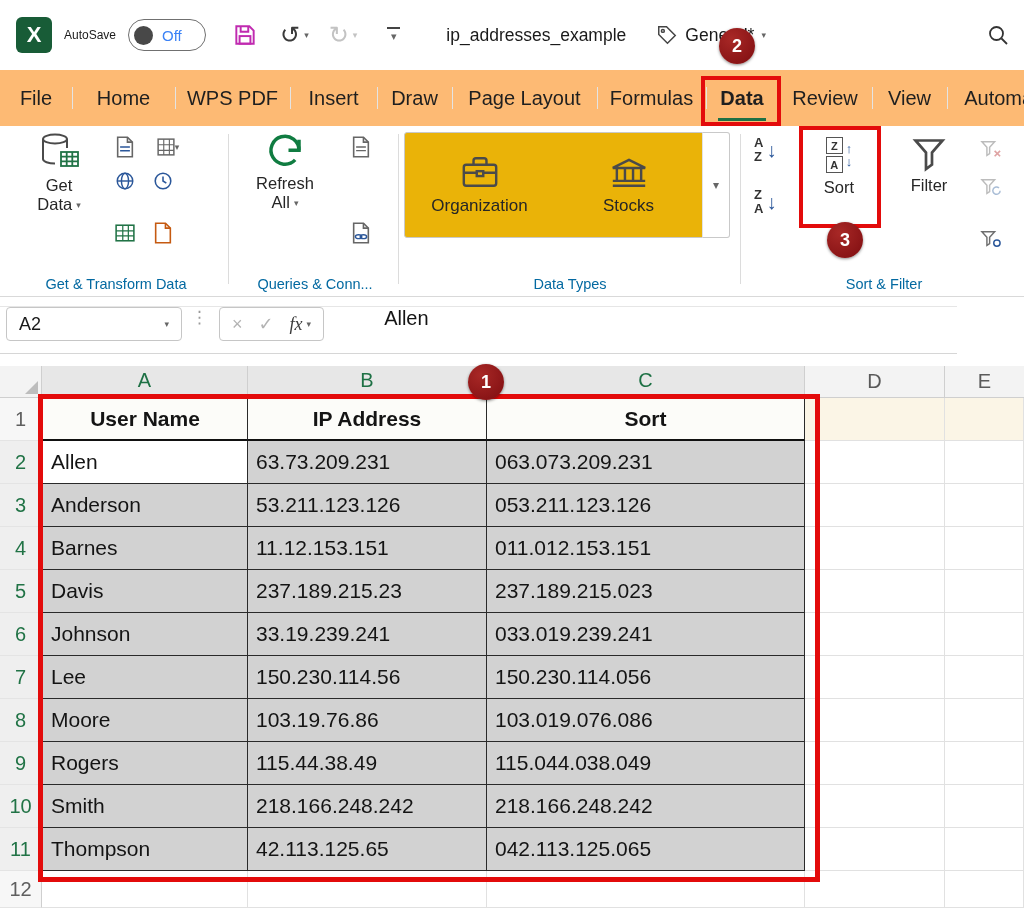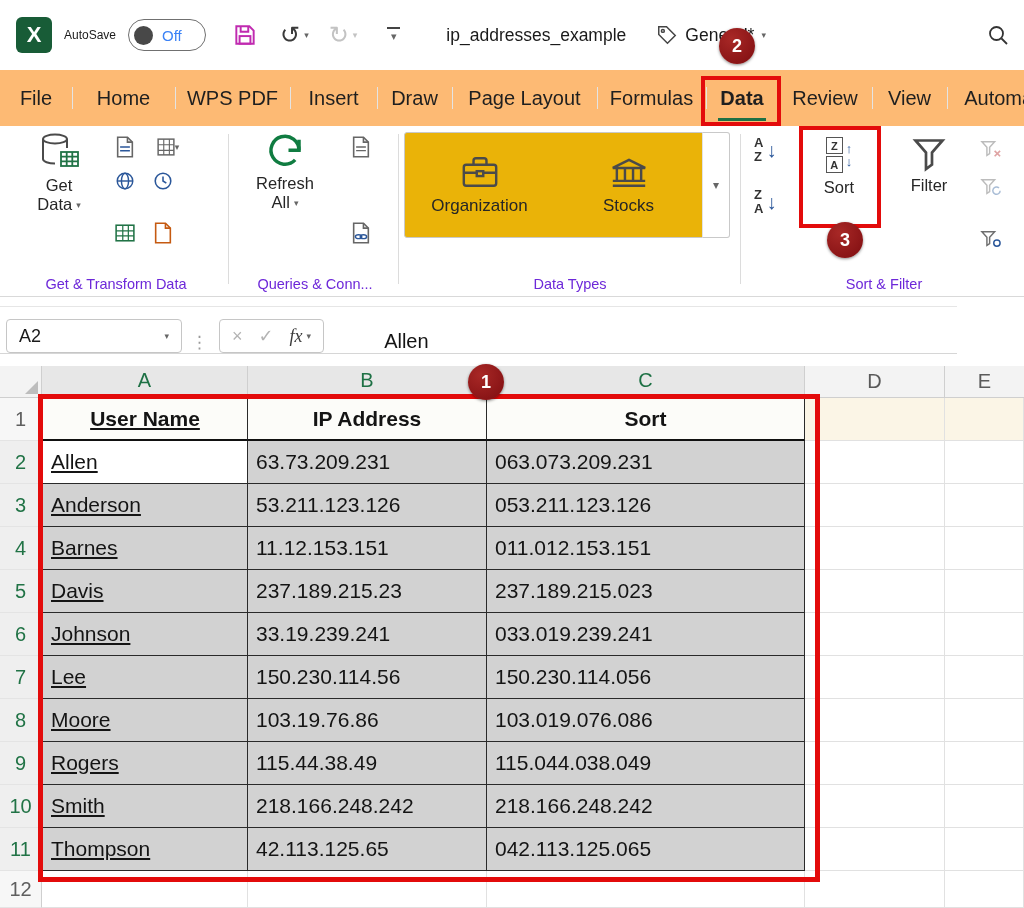--- a/index.html
+++ b/index.html
@@ -30,40 +30,40 @@
   .tab:not(:first-child)::before{content:"";position:absolute;left:0;top:17px;height:22px;width:1px;background:#e4e4e4;}
   .tab.active{font-weight:700;}
   .tab.active::after{content:"";position:absolute;left:12px;right:12px;bottom:5px;height:3px;background:#1E7145;}
   .t1{width:72px}.t2{width:103px}.t3{width:115px}.t4{width:87px}.t5{width:75px}.t6{width:145px}
   .t7{width:109px}.t8{width:72px}.t9{width:94px}.t10{width:75px}.t11{width:120px}
 
   
   .ribbon{position:absolute;top:126px;left:0;width:1024px;height:170px;background:#fff;border-bottom:1px solid #d9d9d9;}
   .rgroup{position:absolute;top:0;height:169px;}
   .rdivider{position:absolute;top:8px;height:150px;width:1px;background:#dcdcdc;}
-  .rlabel{position:absolute;bottom:3px;left:0;right:0;text-align:center;font-size:14.5px;color:#6d28d9;white-space:nowrap;}
+  .rlabel{position:absolute;bottom:3px;left:0;right:0;text-align:center;font-size:14.5px;color:#0369a1;white-space:nowrap;}
   .bigbtn{position:absolute;display:flex;flex-direction:column;align-items:center;font-size:16.5px;color:#262626;}
   .bigbtn .l2{display:flex;align-items:center;gap:4px;}
   .smallicon{position:absolute;width:26px;height:26px;display:flex;align-items:center;justify-content:center;}
   .gallery{position:absolute;left:2px;top:6px;width:298px;height:104px;border:1px solid #c9c9c9;border-radius:3px 0 0 3px;display:flex;background:#eab308;}
   .gitem{width:50%;display:flex;flex-direction:column;align-items:center;justify-content:center;gap:7px;font-size:17px;color:#262626;}
   .gmore{position:absolute;left:300px;top:6px;width:26px;height:104px;border:1px solid #c9c9c9;border-left:1px solid #e2e2e2;
          border-radius:0 3px 3px 0;display:flex;align-items:center;justify-content:center;color:#555;background:#fff;}
   .azicon{position:absolute;display:flex;align-items:center;gap:3px;}
   .azcol{display:flex;flex-direction:column;line-height:1.05;font-size:13px;font-weight:700;color:#333;}
   .azarr{color:#2B579A;font-size:20px;line-height:1;}
   .sorticon{display:flex;align-items:center;gap:3px;height:46px;}
   .sortboxes{display:flex;flex-direction:column;gap:2px;}
   .sortbox{width:17px;height:17px;border:1.5px solid #555;box-sizing:border-box;display:flex;align-items:center;justify-content:center;
            font-size:11px;font-weight:700;color:#333;background:#fff;}
   .sortarrows{display:flex;flex-direction:column;line-height:1;color:#2B579A;font-size:13px;}
 
   
   .fbar{position:absolute;top:306px;left:0;width:957px;height:46px;border-top:1px solid #e6e6e6;border-bottom:1px solid #d6d6d6;
-        display:flex;align-items:flex-end;background:#fff;}
+        display:flex;align-items:flex-start;background:#fff;}
   .namebox{margin-left:6px;width:176px;height:34px;border:1px solid #c6c6c6;border-radius:4px;display:flex;align-items:center;
            font-size:18px;color:#1a1a1a;padding:0 12px;box-sizing:border-box;}
   .namebox .sp{flex:1;}
   .dots{margin-left:9px;color:#9a9a9a;font-size:17px;}
   .fbtns{margin-left:11px;height:34px;border:1px solid #c6c6c6;border-radius:4px;display:flex;align-items:center;padding:0 12px;gap:16px;box-sizing:border-box;}
   .fb-x,.fb-check{color:#b3b3b3;font-size:18px;}
   .fb-fx{font-size:18px;color:#3a3a3a;font-style:italic;font-family:Liberation Serif, serif;display:flex;align-items:center;gap:4px;}
   .fvalue{margin-left:60px;font-size:20px;color:#141414;}
 
   
@@ -77,21 +77,21 @@
   .wA{width:206px}.wB{width:239px}.wC{width:318px}.wD{width:140px}.wE{width:79px;border-right:none;}
   .gridrows{display:flex;flex-direction:column;}
   .row{display:flex;height:43px;flex-shrink:0;}
   .row.last{height:37px;}
   .rownum{width:42px;flex-shrink:0;display:flex;align-items:center;justify-content:center;font-size:20px;color:#5f5f5f;
           background:#F7F7F7;border-right:1px solid #cfcfcf;border-bottom:1px solid #e4e4e4;box-sizing:border-box;}
   .rownum.sel{color:#217346;background:#EFEFEF;}
   .cell{box-sizing:border-box;font-size:21px;color:#141414;display:flex;align-items:center;padding:0 8px;
         border-right:1px solid #E1E1E1;border-bottom:1px solid #E1E1E1;background:#fff;flex-shrink:0;overflow:hidden;white-space:nowrap;}
   .cell.tbl{border-right:1.5px solid #2a2a2a;border-bottom:1.5px solid #2a2a2a;background:#D2D2D2;}
-  .cell.tfirst{border-left:1.5px solid #2a2a2a;text-decoration:underline;}
+  .cell.tfirst{border-left:1.5px solid #2a2a2a;}
   .cell.ttop{border-top:1.5px solid #2a2a2a;}
   .cell.thead{font-weight:700;justify-content:center;background:#FCFCF9;border-bottom:2.5px solid #111;}
   .cell.activecell{background:#fff;}
   .cell.cream{background:#FBF5E6;}
 
   
   .ann-box{position:absolute;border:4px solid #E30B0B;z-index:40;pointer-events:none;box-sizing:border-box;}
   .ann-box.thick{border-width:5px;}
   .ann-circle{position:absolute;width:36px;height:36px;border-radius:50%;z-index:50;color:#fff;
               background:radial-gradient(circle at 35% 30%, #A82826, #7E0D10);

